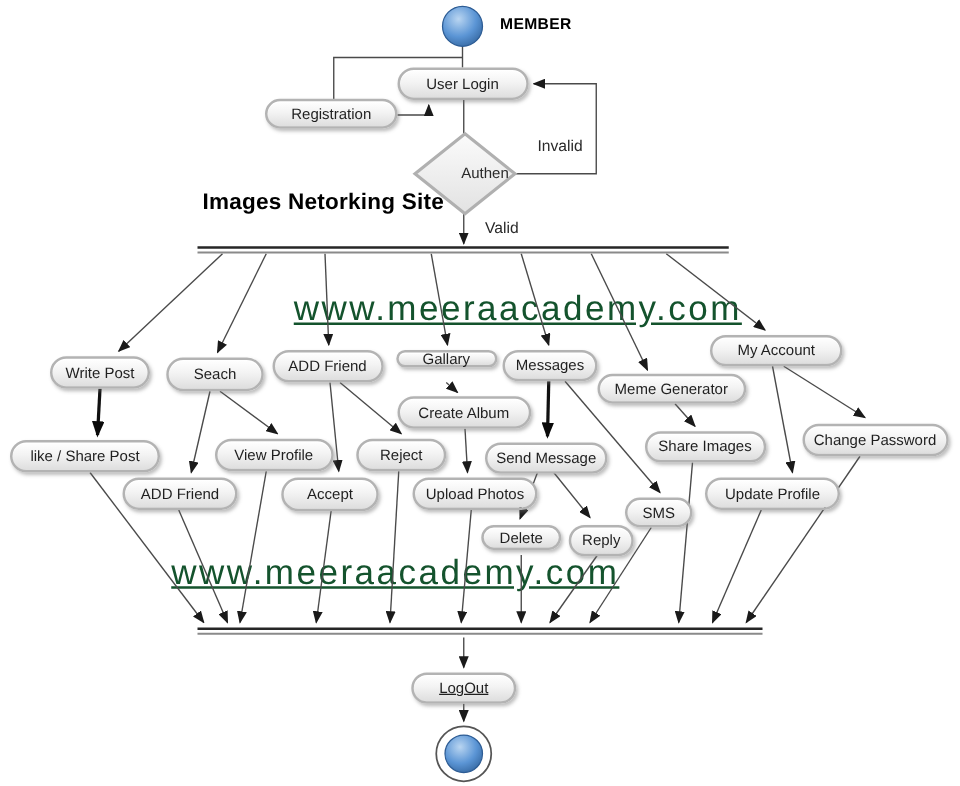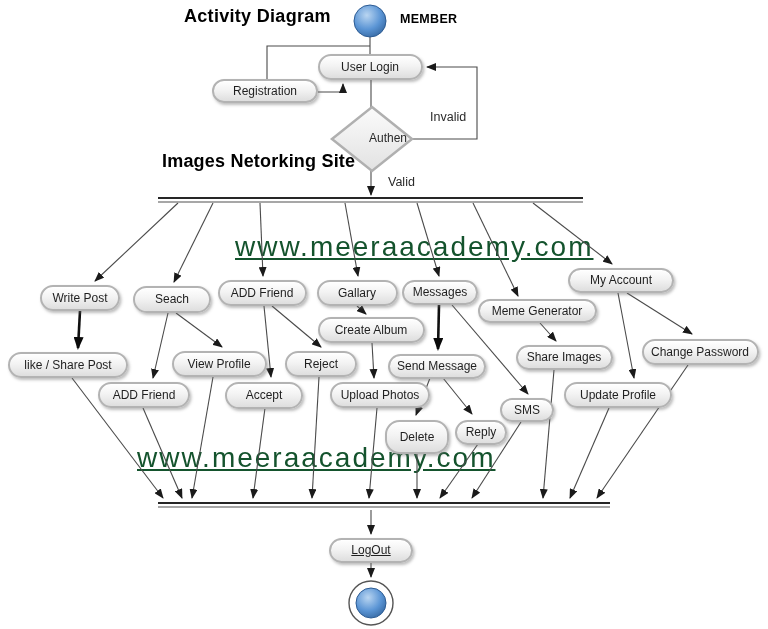--- a/index.html
+++ b/index.html
@@ -106,49 +106,48 @@
       <line x1="158" y1="198" x2="583" y2="198" class="bar-top"></line>
       <line x1="158" y1="202" x2="583" y2="202" class="bar-bottom"></line>
       <line x1="158" y1="503" x2="610" y2="503" class="bar-top"></line>
       <line x1="158" y1="507" x2="610" y2="507" class="bar-bottom"></line>
       <polygon points="372,107 412,139 372,171 332,139" fill="url(#pillGrad)" stroke="#b0b0b0" stroke-width="2.5"></polygon>
       <circle cx="370" cy="21" r="16" fill="url(#blueGrad)" stroke="#2d5c94" stroke-width="1"></circle>
       <circle cx="371" cy="603" r="22" fill="#ffffff" stroke="#555555" stroke-width="1.4"></circle>
       <circle cx="371" cy="603" r="15" fill="url(#blueGrad)" stroke="#2d5c94" stroke-width="1"></circle>
     </svg>
 
-  <div class="page-title">Activity Diagram</div>
   <div class="actor-label">MEMBER</div>
   <div class="section-title">Images Netorking Site</div>
 
   <div class="edge-label lbl-invalid">Invalid</div>
   <div class="edge-label lbl-valid">Valid</div>
 
   <div class="decision-label">Authen</div>
 
   <div id="nodes">
       <div class="node" style="left: 317.5px; top: 54px; width: 105px; height: 26px; border-radius: 15px;">User Login</div>
       <div class="node" style="left: 212px; top: 79px; width: 106px; height: 24px; border-radius: 14px;">Registration</div>
       <div class="node" style="left: 40px; top: 285px; width: 80px; height: 26px; border-radius: 15px;">Write Post</div>
       <div class="node" style="left: 133px; top: 285.5px; width: 78px; height: 27px; border-radius: 15.5px;">Seach</div>
       <div class="node" style="left: 217.5px; top: 280px; width: 89px; height: 26px; border-radius: 15px;">ADD Friend</div>
-      <div class="node" style="left: 316.5px; top: 280px; width: 81px; height: 26px; border-radius: 15px;">Gallary</div>
+      <div class="node" style="left: 316.5px; top: 280px; width: 81px; height: 14px; border-radius: 15px;">Gallary</div>
       <div class="node" style="left: 402px; top: 279.5px; width: 76px; height: 25px; border-radius: 14.5px;">Messages</div>
       <div class="node" style="left: 477.5px; top: 299px; width: 119px; height: 24px; border-radius: 14px;">Meme Generator</div>
       <div class="node" style="left: 568px; top: 267.5px; width: 106px; height: 25px; border-radius: 14.5px;">My Account</div>
       <div class="node" style="left: 8px; top: 352px; width: 120px; height: 26px; border-radius: 15px;">like / Share Post</div>
       <div class="node" style="left: 171.5px; top: 351px; width: 95px; height: 26px; border-radius: 15px;">View Profile</div>
       <div class="node" style="left: 285px; top: 351px; width: 72px; height: 26px; border-radius: 15px;">Reject</div>
       <div class="node" style="left: 98px; top: 382px; width: 92px; height: 26px; border-radius: 15px;">ADD Friend</div>
       <div class="node" style="left: 225px; top: 381.5px; width: 78px; height: 27px; border-radius: 15.5px;">Accept</div>
       <div class="node" style="left: 317.5px; top: 317px; width: 107px; height: 26px; border-radius: 15px;">Create Album</div>
       <div class="node" style="left: 330px; top: 382px; width: 100px; height: 26px; border-radius: 15px;">Upload Photos</div>
       <div class="node" style="left: 388px; top: 353.5px; width: 98px; height: 25px; border-radius: 14.5px;">Send Message</div>
       <div class="node" style="left: 515.5px; top: 344.5px; width: 97px; height: 25px; border-radius: 14.5px;">Share Images</div>
       <div class="node" style="left: 641.5px; top: 339px; width: 117px; height: 26px; border-radius: 15px;">Change Password</div>
       <div class="node" style="left: 564px; top: 382px; width: 108px; height: 26px; border-radius: 15px;">Update Profile</div>
       <div class="node" style="left: 500px; top: 398px; width: 54px; height: 24px; border-radius: 14px;">SMS</div>
-      <div class="node" style="left: 385px; top: 419.5px; width: 64px; height: 34px; border-radius: 14.5px;">Delete</div>
+      <div class="node" style="left: 385px; top: 419.5px; width: 64px; height: 20px; border-radius: 14.5px;">Delete</div>
       <div class="node" style="left: 455px; top: 419.5px; width: 52px; height: 25px; border-radius: 14.5px;">Reply</div>
       <div class="node" style="left: 329px; top: 537.5px; width: 84px; height: 25px; border-radius: 14.5px; text-decoration: underline;">LogOut</div>
     </div>
 
 </div>
 
 </body></html>

